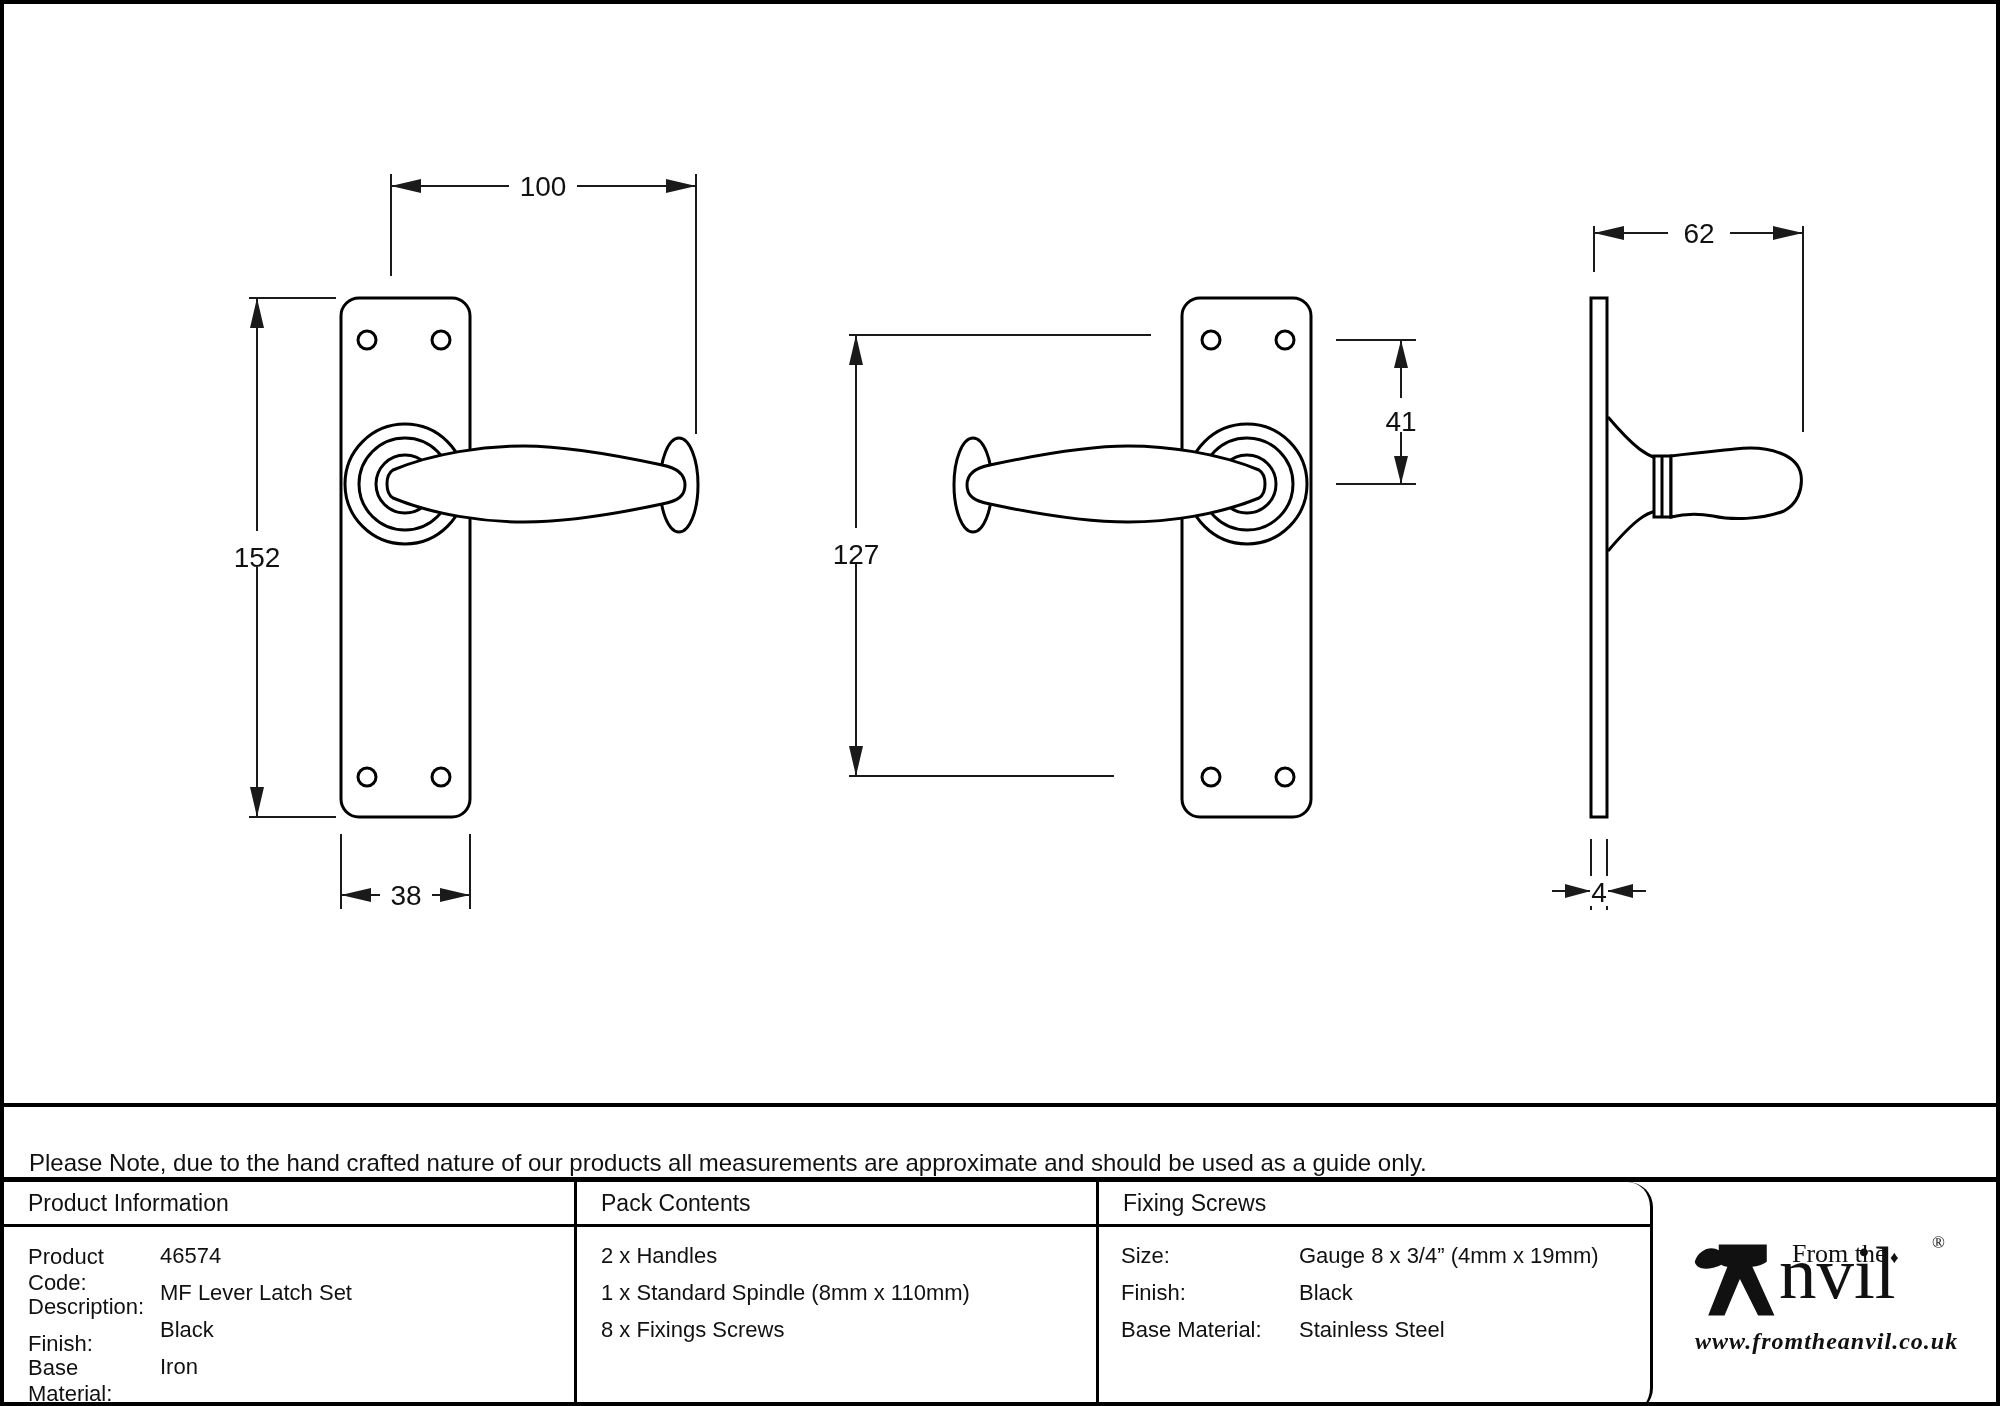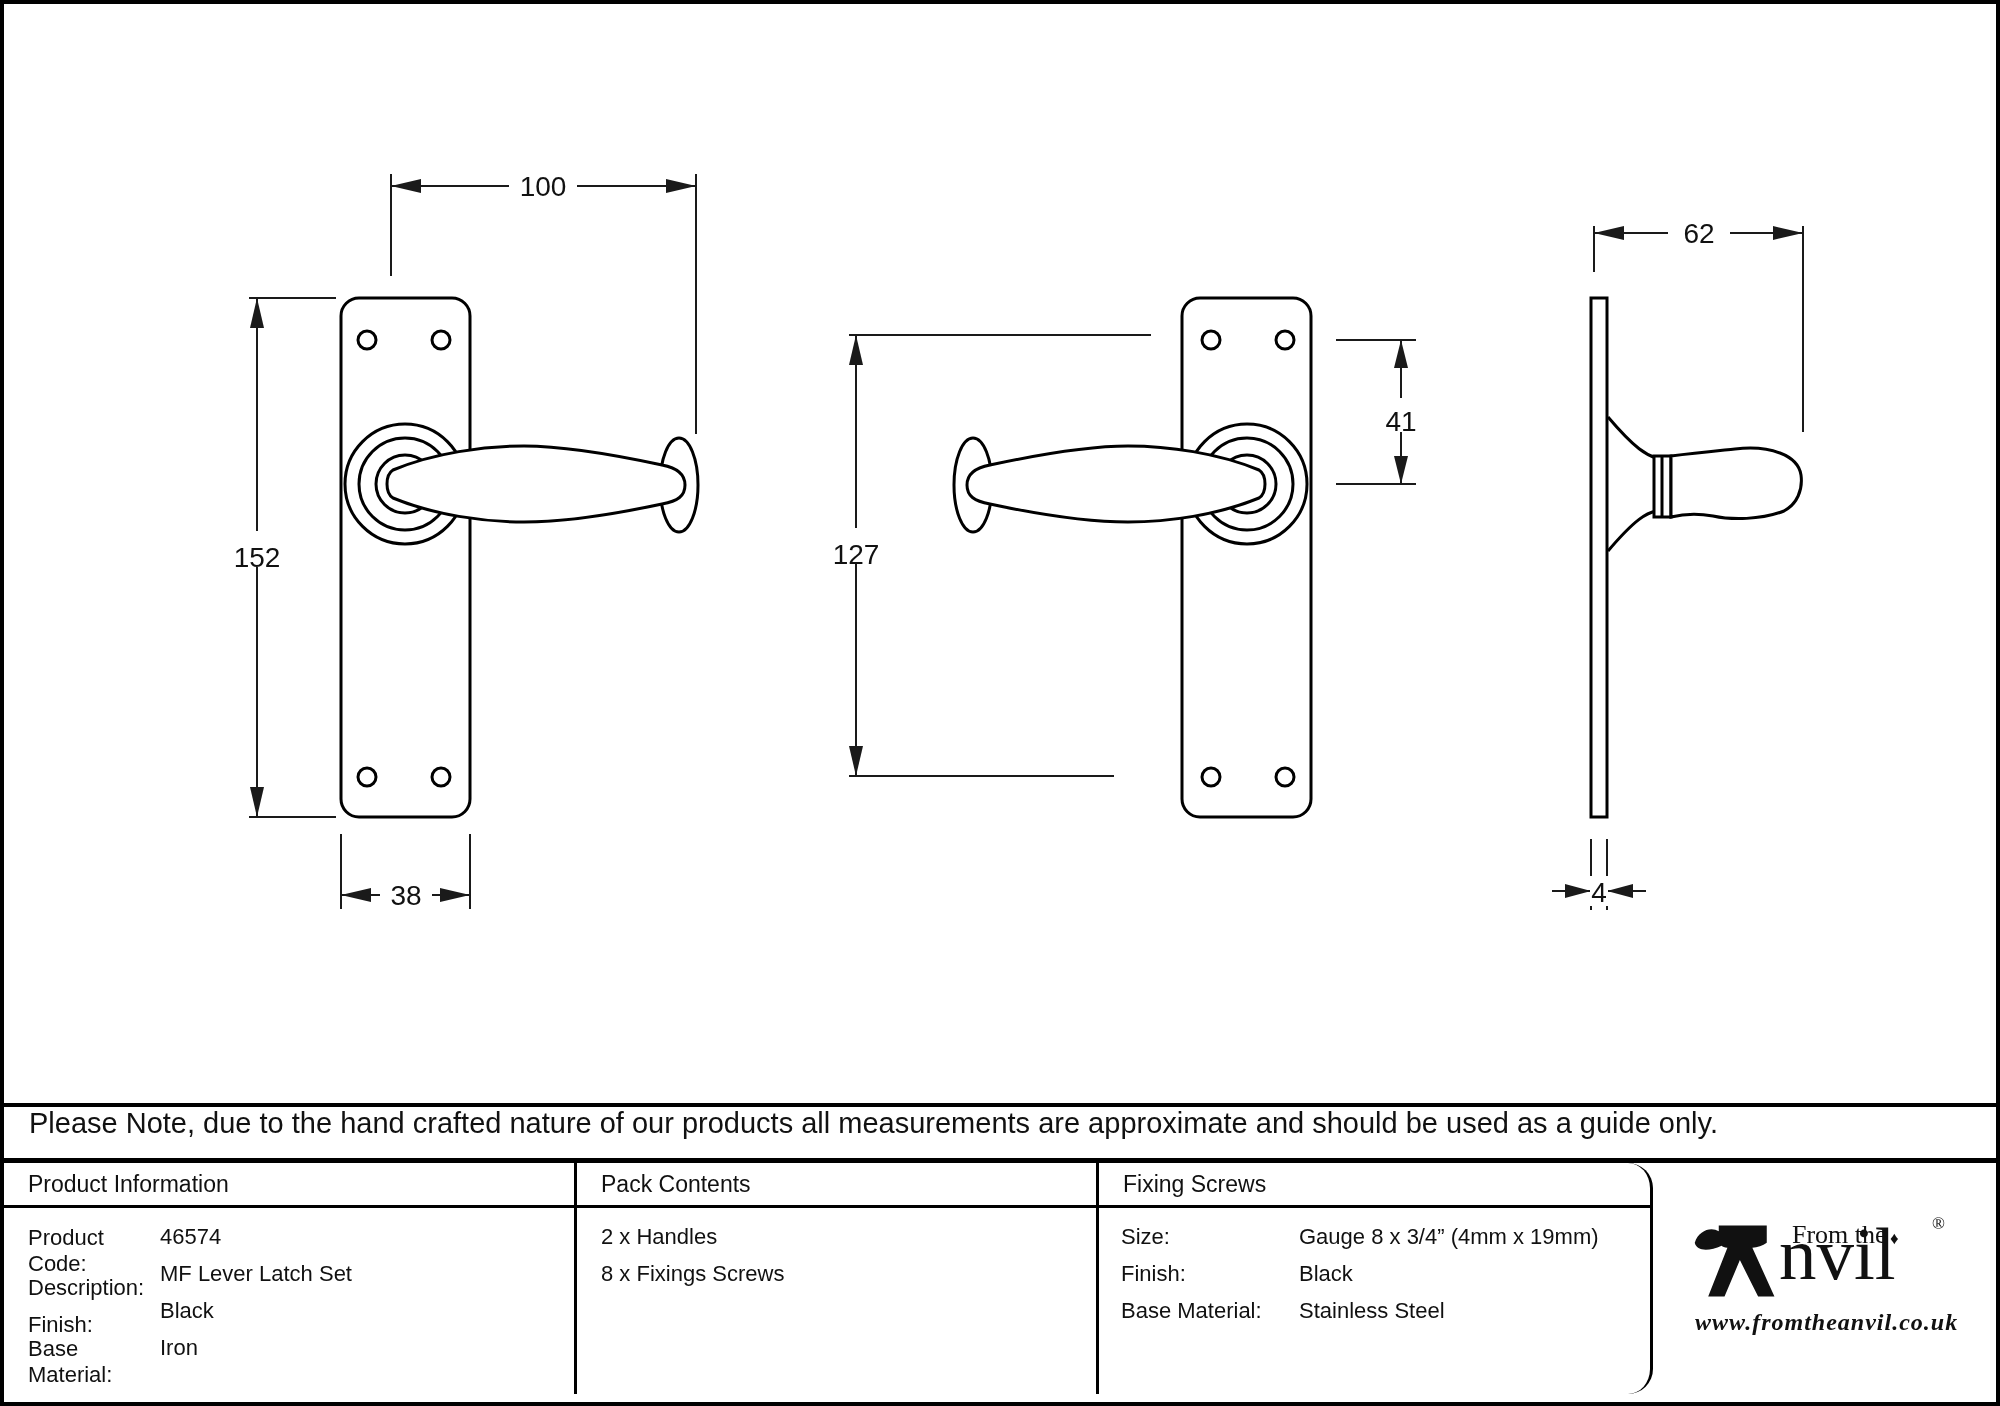--- a/index.html
+++ b/index.html
@@ -13,25 +13,25 @@
     color:#111;
     overflow:hidden;
   }
   .drawings{
     display:block;
     width:1992px;height:1099px;
     border-bottom:4px solid #000;
   }
   .note-bar{
     box-sizing:border-box;
-    height:56px;
+    height:75px;
     border-bottom:5px solid #000;
-    display:flex;align-items:flex-start;
+    display:flex;align-items:flex-end;
     padding-left:25px;
-    font-size:29px;
+    font-size:24px;
   }
   .spec-table{
     display:flex;
     height:231px;
   }
   .col{box-sizing:border-box;}
   .col-borders{border-right:3px solid #000;}
   .col1{width:573px;}
   .col2{width:522px;}
   .col3{width:554px;border-radius:25px;}
@@ -237,20 +237,21 @@
           <span class="lbl">Base Material:</span>
           <span class="val">Iron</span>
         </div>
       </div>
     </div>
 
     <div class="col col2 col-borders">
       <div class="col-header">Pack Contents</div>
       <div class="col-body">
         <div class="spec-row">2 x Handles</div>
+        <div class="spec-row">1 x Standard Spindle (8mm x 110mm)</div>
         <div class="spec-row">8 x Fixings Screws</div>
       </div>
     </div>
 
     <div class="col col3 col-borders">
       <div class="col-header">Fixing Screws</div>
       <div class="col-body">
         <div class="spec-row">
           <span class="lbl">Size:</span>
           <span class="val">Gauge 8 x 3/4” (4mm x 19mm)</span>

